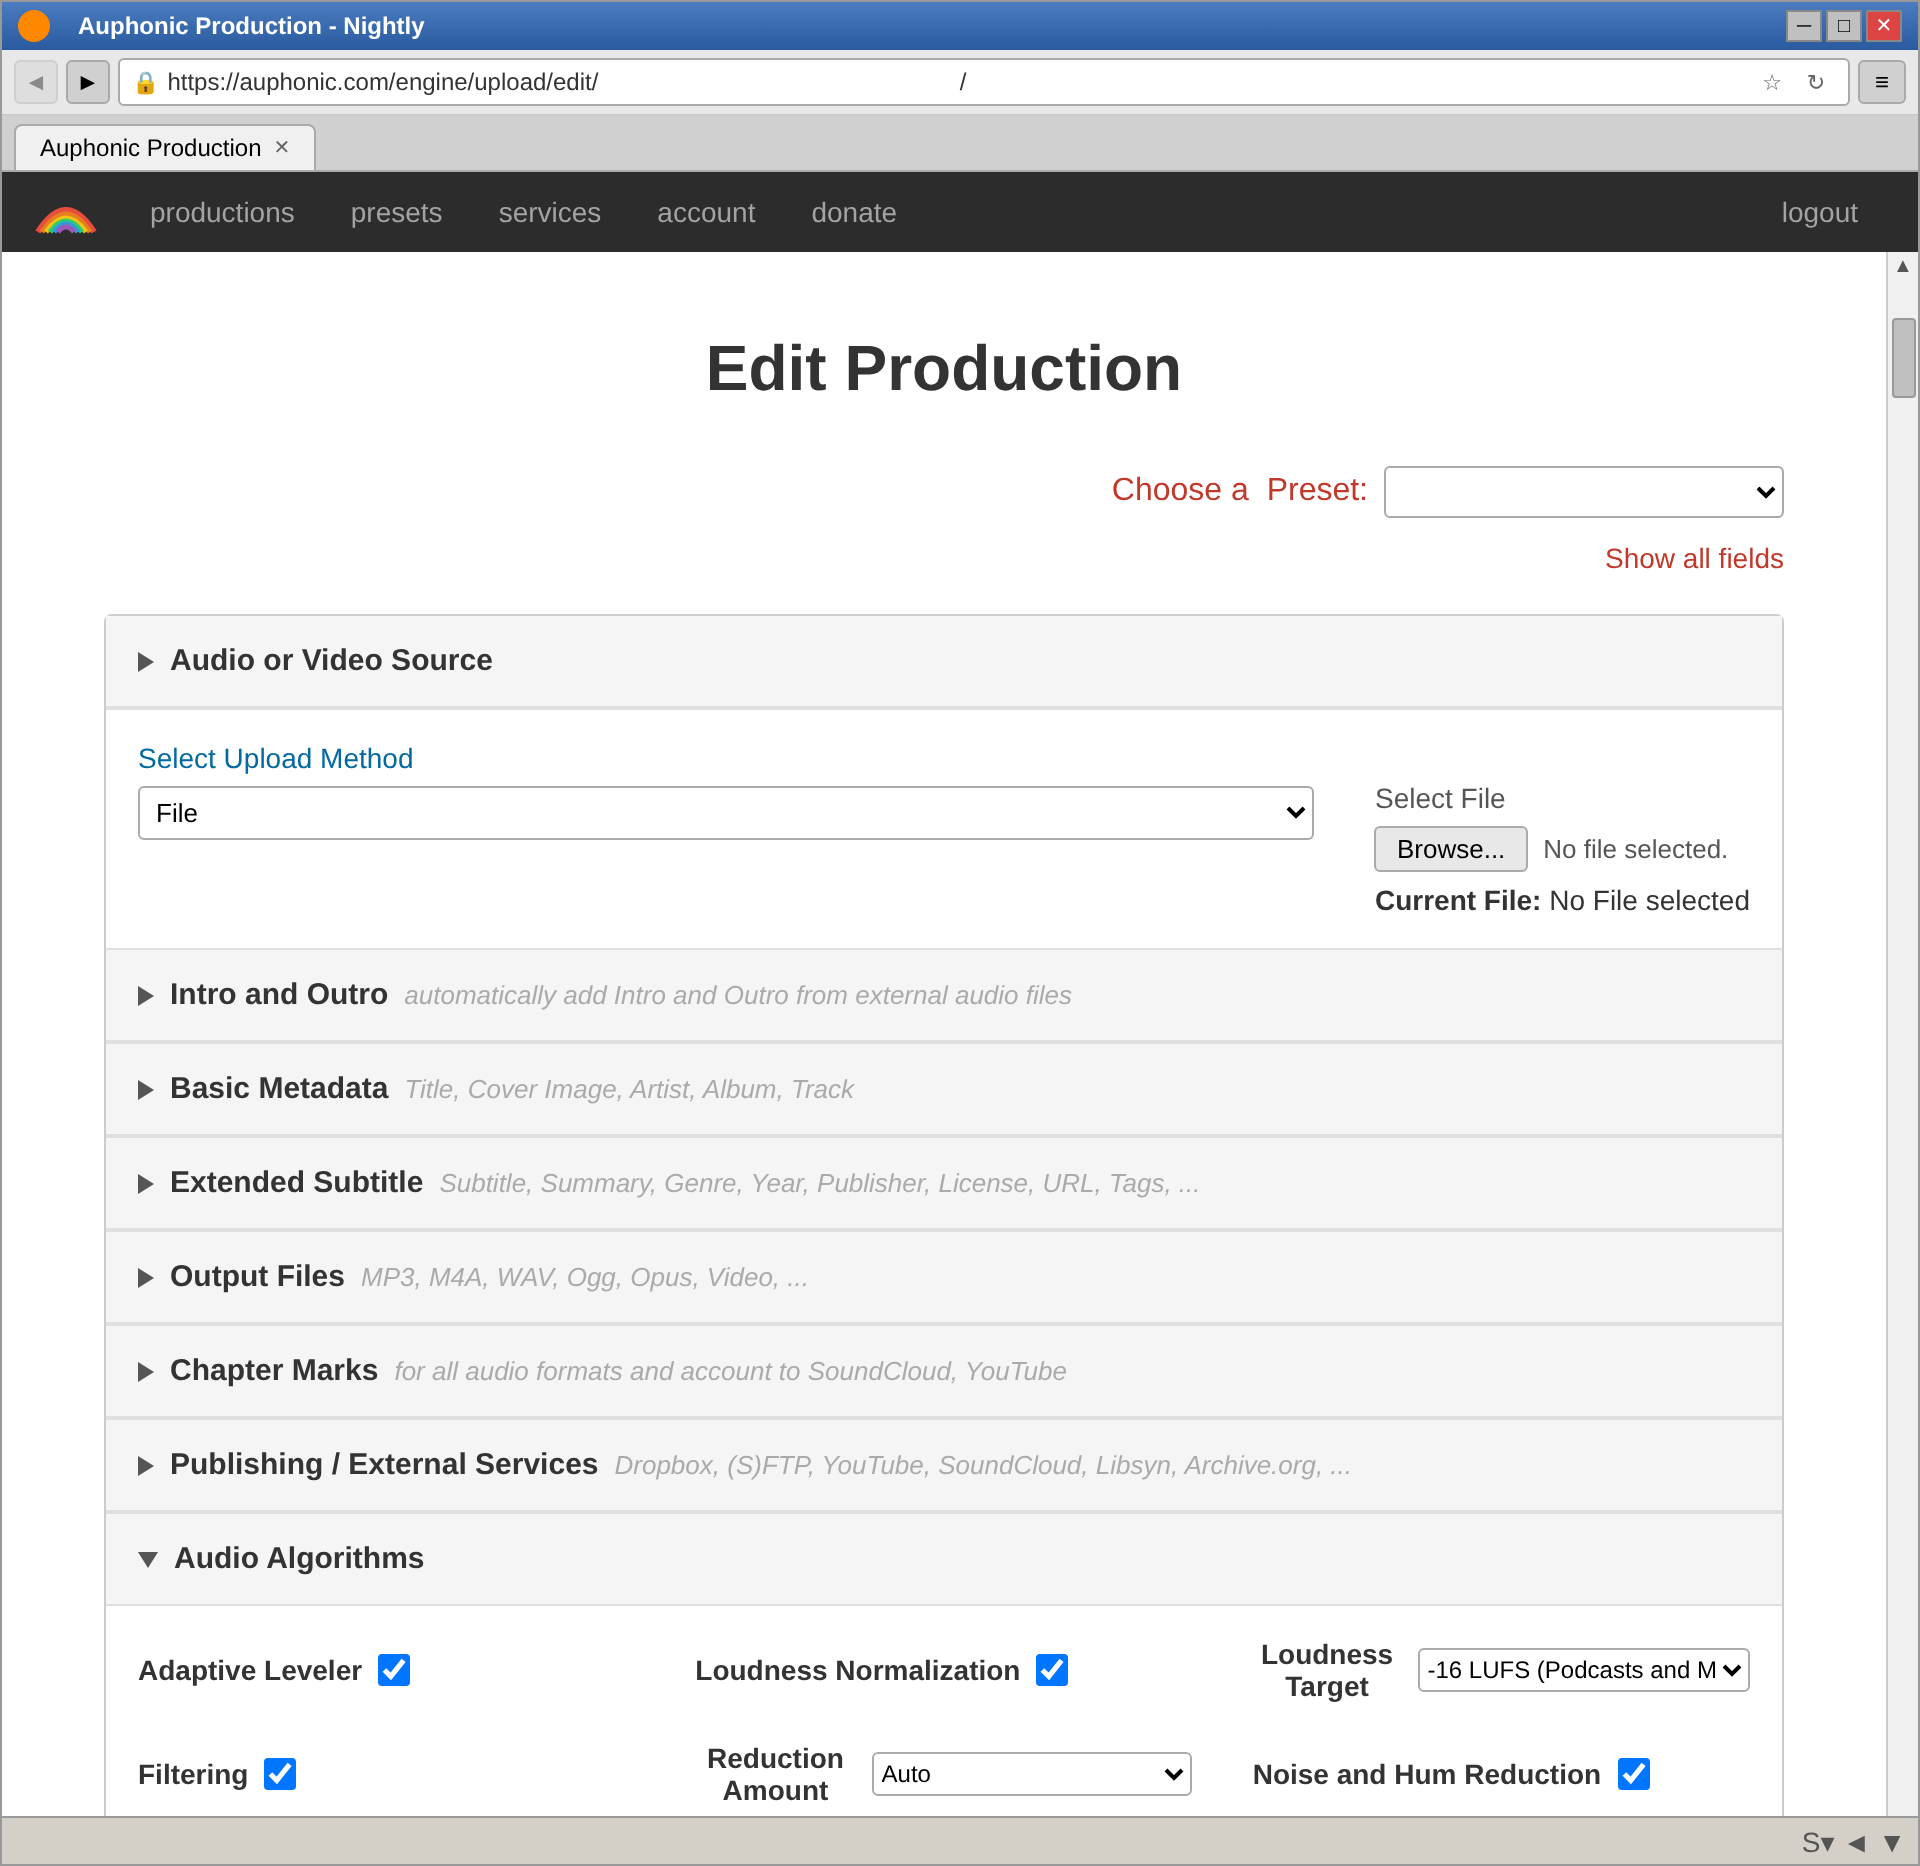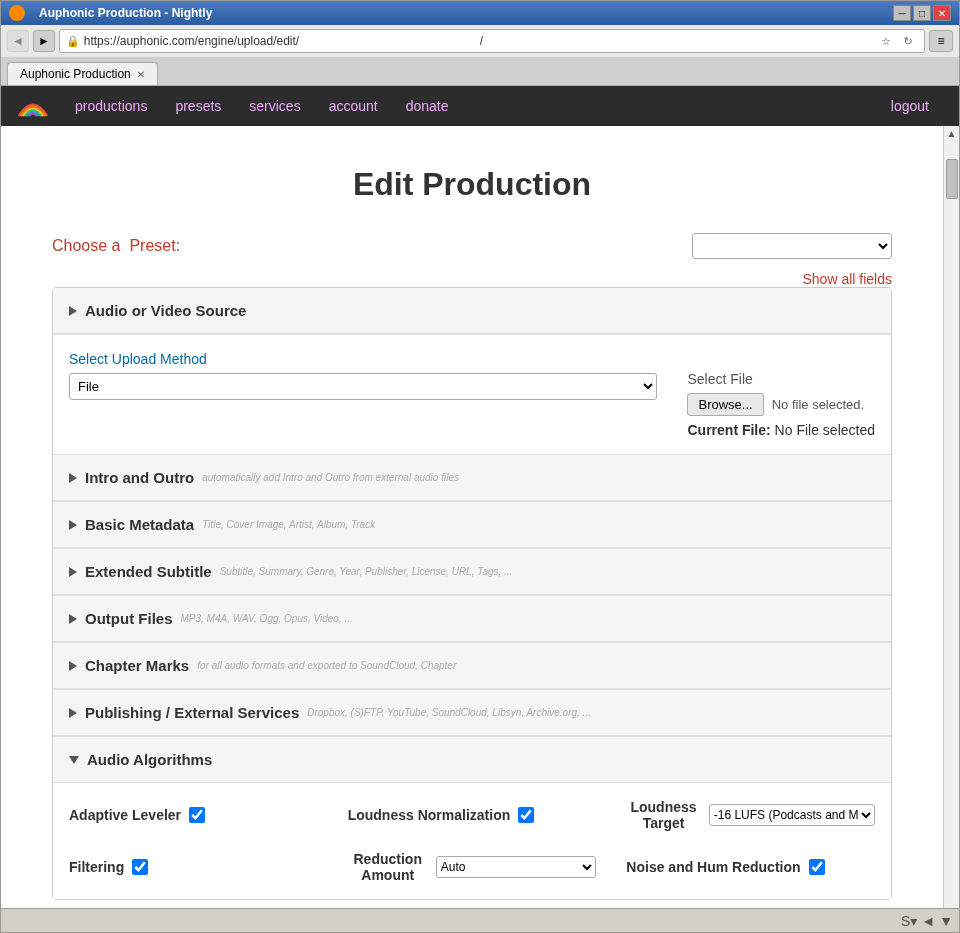--- a/index.html
+++ b/index.html
@@ -26,41 +26,41 @@
     .menu-btn { width: 24px; height: 22px; background: #d0d0d0; border: 1px solid #aaa; border-radius: 3px; display: flex; align-items: center; justify-content: center; font-size: 12px; cursor: pointer; }
 
     
     .tab-bar { background: #d0d0d0; padding: 4px 6px 0; display: flex; align-items: flex-end; border-bottom: 1px solid #aaa; }
     .tab { background: #f0f0f0; border: 1px solid #aaa; border-bottom: none; padding: 4px 12px; font-size: 12px; border-radius: 4px 4px 0 0; display: flex; align-items: center; gap: 6px; cursor: pointer; }
     .tab-close { font-size: 10px; color: #666; cursor: pointer; }
 
     
     .main-nav { background: #2c2c2c; height: 40px; display: flex; align-items: center; padding: 0 12px; gap: 0; }
     .nav-logo { width: 40px; height: 30px; display: flex; align-items: center; justify-content: center; margin-right: 8px; }
-    .nav-link { color: #f0abfc; text-decoration: none; padding: 10px 14px; font-size: 14px; cursor: pointer; display: block; }
+    .nav-link { color: #a3a3a3; text-decoration: none; padding: 10px 14px; font-size: 14px; cursor: pointer; display: block; }
     .nav-spacer { flex: 1; }
     .nav-link.logout { margin-right: 4px; }
     .page-content { max-width: 900px; margin: 0 auto; padding: 20px 30px; }
 
     
     .page-title { text-align: center; font-size: 32px; font-weight: bold; color: #333; margin: 20px 0 30px; }
 
     
-    .preset-row { display: flex; align-items: center; justify-content: space-between; gap: 8px; margin-bottom: 12px; }
+    .preset-row { display: flex; align-items: center; justify-content: flex-end; gap: 8px; margin-bottom: 12px; }
     .preset-label { font-size: 16px; color: #555; }
     .preset-label span { color: #c0392b; }
     .preset-select { width: 200px; height: 26px; border: 1px solid #aaa; border-radius: 3px; font-size: 14px; cursor: pointer; background: white; }
 
     
     .show-all-link { text-align: right; color: #c0392b; font-size: 14px; cursor: pointer; margin-bottom: 8px; text-decoration: none; }
 
     
     .section-box { border: 1px solid #ccc; border-radius: 4px; margin-bottom: 0; }
     .section-header { background: #f5f5f5; padding: 14px 16px; border-bottom: 1px solid #e0e0e0; font-size: 15px; color: #333; cursor: pointer; display: flex; align-items: center; gap: 8px; }
-    .section-header .section-hint { color: #aaa; font-style: italic; font-size: 10px; font-weight: normal; }
+    .section-header .section-hint { color: #aaa; font-style: italic; font-size: 13px; font-weight: normal; }
     .section-content { padding: 16px; background: white; }
     .section-divider { border-top: 1px solid #e0e0e0; }
 
     
     .tri-right { display: inline-block; width: 0; height: 0; border-top: 5px solid transparent; border-bottom: 5px solid transparent; border-left: 8px solid #555; }
     .tri-down { display: inline-block; width: 0; height: 0; border-left: 5px solid transparent; border-right: 5px solid transparent; border-top: 8px solid #555; }
 
     
     .upload-row { display: flex; gap: 30px; align-items: flex-start; }
     .upload-method { flex: 1; }
@@ -163,21 +163,21 @@
         <div class="preset-row">
           <span class="preset-label">
             <span>Choose a</span>
             &nbsp;<a style="color:#c0392b;cursor:pointer;text-decoration:none;">Preset:</a>
           </span>
           <select class="preset-select">
             <option value=""></option>
           </select>
         </div>
 
-        <div style="text-align:right;margin-bottom:0;">
+        <div style="text-align:right;margin-bottom:20px;">
           <a class="show-all-link">Show all fields</a>
         </div>
 
         <div class="section-box">
 
           <div class="section-header">
             <span class="tri-right" style="border-left-color:#555;"></span>
             <strong>Audio or Video Source</strong>
           </div>
           <div class="section-content section-divider">
@@ -224,21 +224,21 @@
 
           <div class="section-header section-divider">
             <span class="tri-right"></span>
             <strong>Output Files</strong>
             <span class="section-hint">MP3, M4A, WAV, Ogg, Opus, Video, ...</span>
           </div>
 
           <div class="section-header section-divider">
             <span class="tri-right"></span>
             <strong>Chapter Marks</strong>
-            <span class="section-hint">for all audio formats and exported to SoundCloud, Chapter</span>
+            <span class="section-hint">for all audio formats and account to SoundCloud, YouTube</span>
           </div>
 
           <div class="section-header section-divider">
             <span class="tri-right"></span>
             <strong>Publishing / External Services</strong>
             <span class="section-hint">Dropbox, (S)FTP, YouTube, SoundCloud, Libsyn, Archive.org, ...</span>
           </div>
 
           <div class="section-header section-divider">
             <span class="tri-down"></span>

